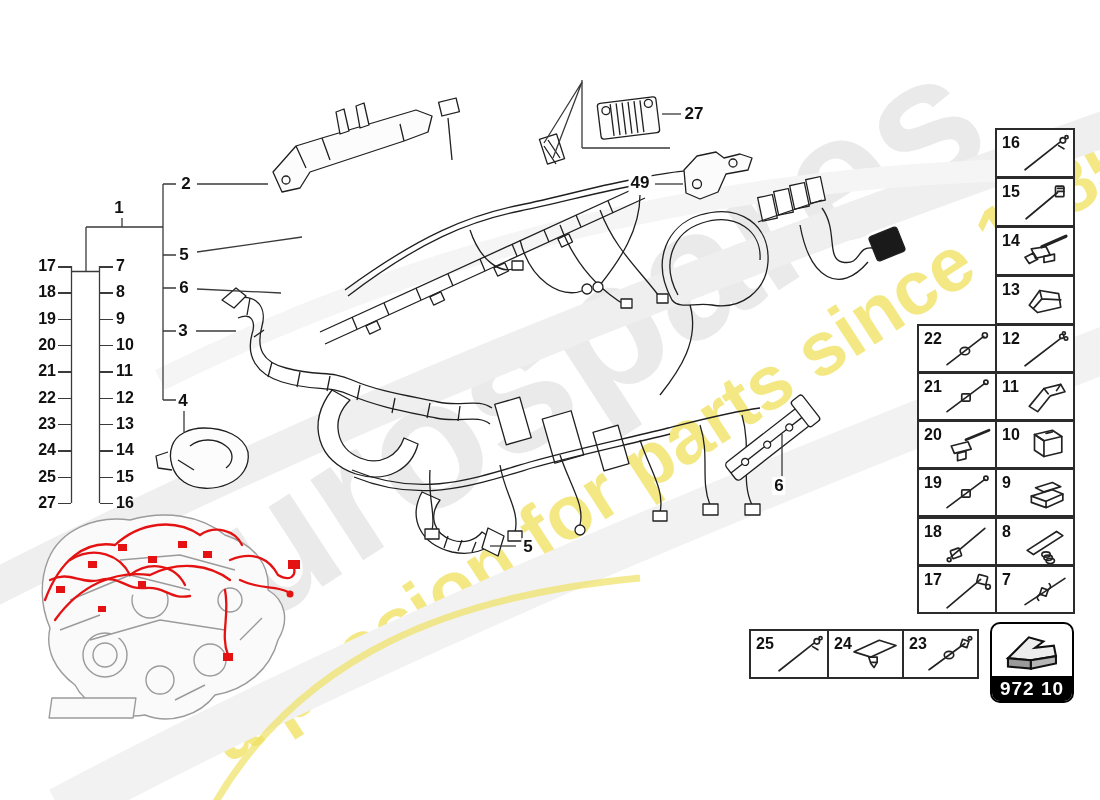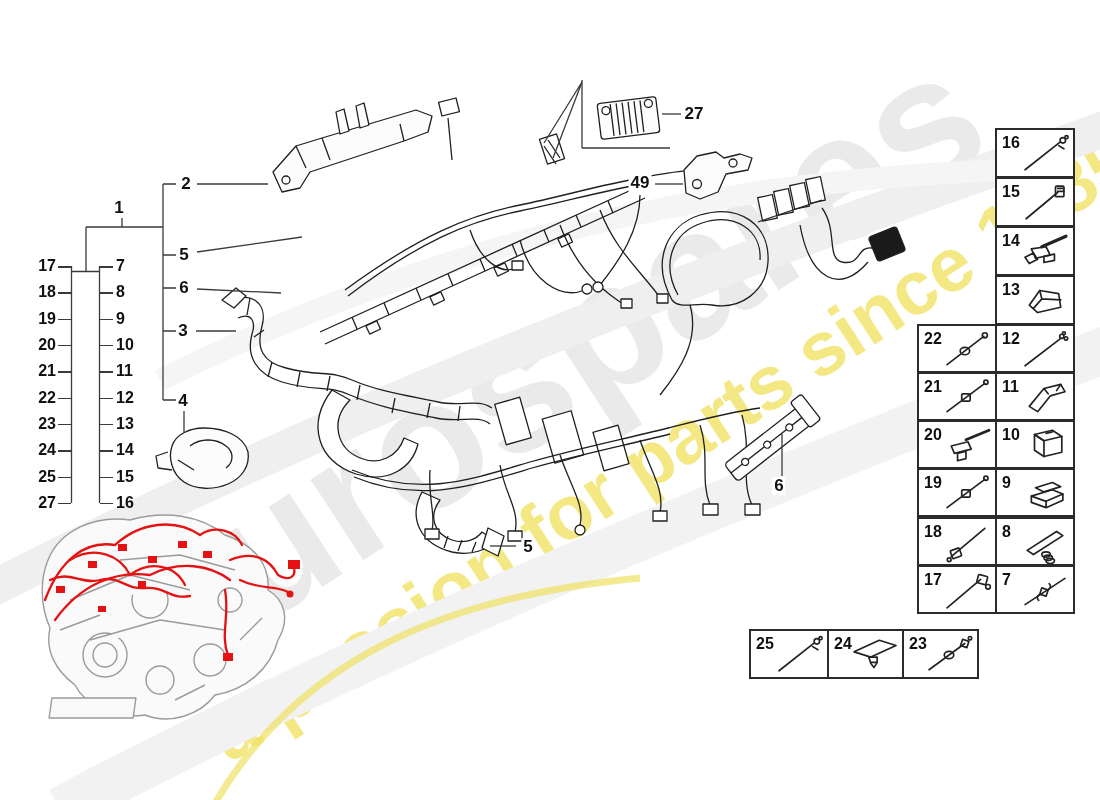--- a/index.html
+++ b/index.html
@@ -435,13 +435,21 @@
         <span class="num">23</span>
         <svg class="thumb" width="52" height="42" viewBox="0 0 46 40" fill="none" stroke="#222" stroke-width="1.6" stroke-linecap="round" stroke-linejoin="round">
           <line x1="4" y1="34" x2="38" y2="9"></line>
           <ellipse cx="23" cy="20" rx="4.5" ry="3.5"></ellipse>
           <path d="M36 5 l6 2 -2 6 -6 -2 z"></path>
           <circle cx="43" cy="4" r="1.6"></circle>
         </svg>
       </div>
     </div>
 
+  <div id="part-box">
+    <svg width="68" height="48" viewBox="0 0 64 46">
+      <path fill="#ededed" stroke="#111" stroke-width="2" d="M8 28 L28 8 L42 12 L34 18 L52 16 L54 26 L30 30 Z"></path>
+      <path fill="#9a9a9a" stroke="#111" stroke-width="2" d="M8 28 L30 30 L30 38 L8 36 Z"></path>
+      <path fill="#b5b5b5" stroke="#111" stroke-width="2" d="M30 30 L54 26 L54 33 L30 38 Z"></path>
+    </svg>
+    <div class="band">972 10</div>
+  </div>
 </div>
 
 </body></html>

